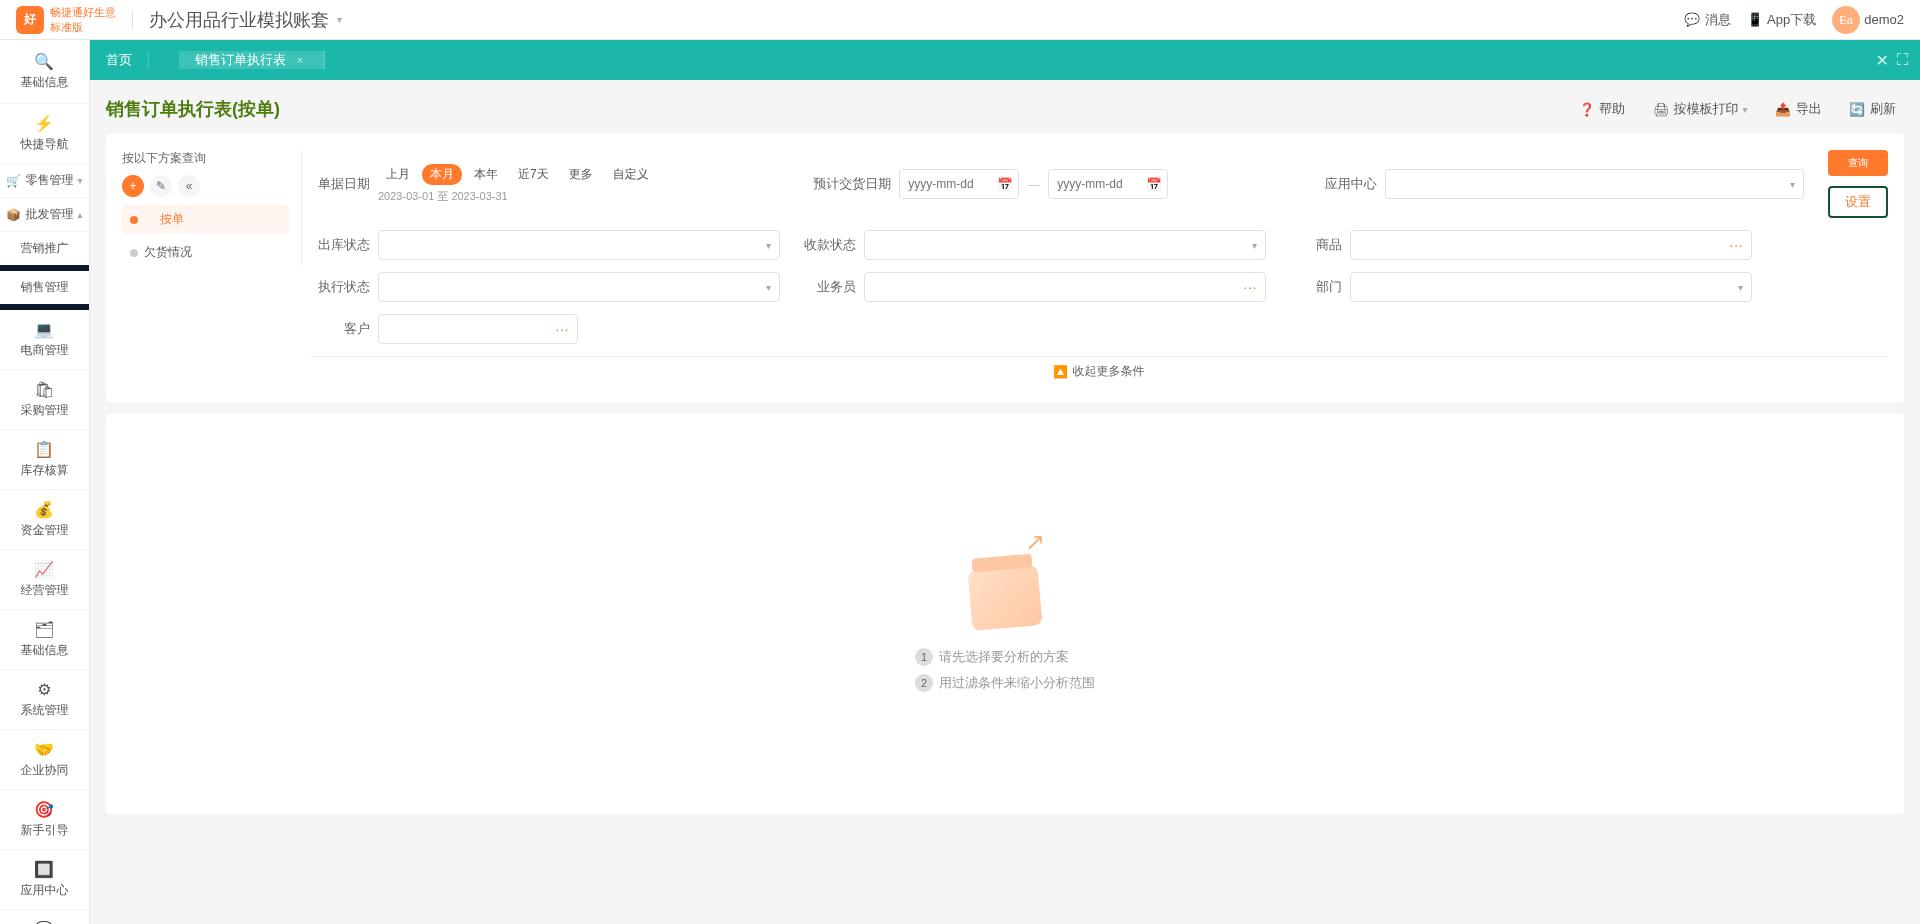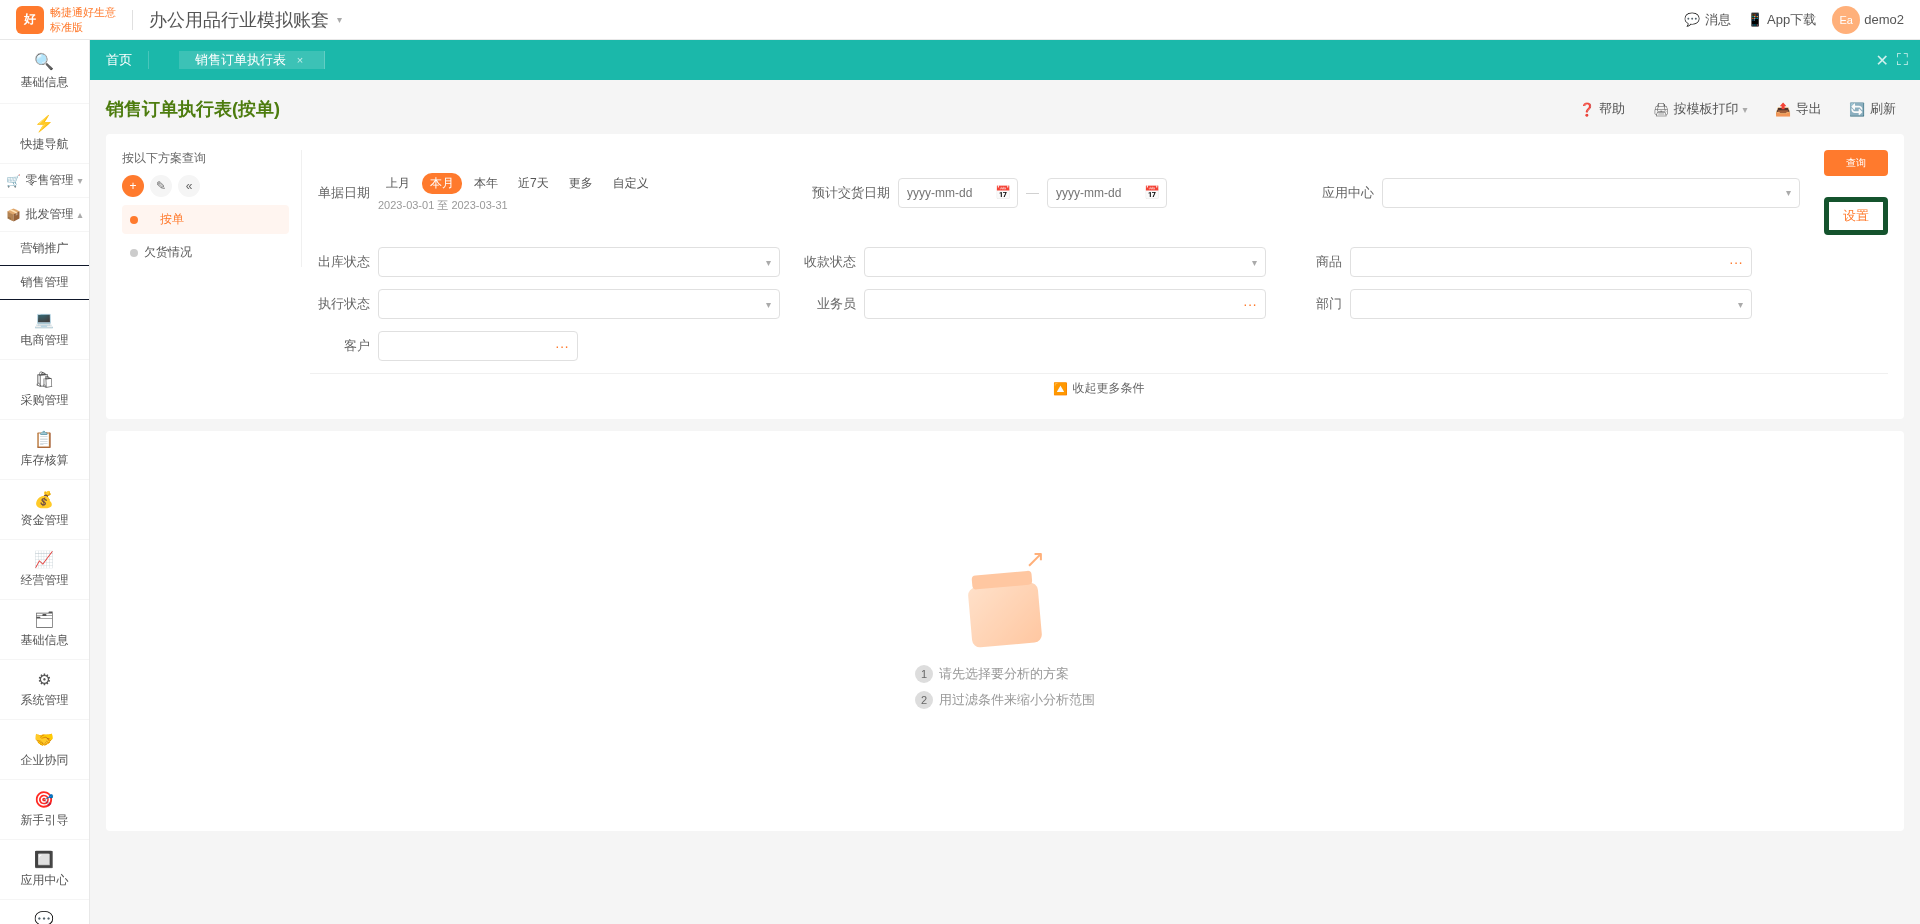--- a/index.html
+++ b/index.html
@@ -132,21 +132,21 @@
       gap: 4px;
     }
     .sidebar-sub-item {
       display: flex;
       flex-direction: column;
       align-items: center;
       padding: 8px 6px;
       cursor: pointer;
       color: #555;
       font-size: 12px;
-      border-bottom: 1px solid #0f172a;
+      border-bottom: 6px solid #0f172a;
       width: 100%;
     }
 
     
     .content-area {
       flex: 1;
       display: flex;
       flex-direction: column;
       overflow: hidden;
     }
@@ -504,27 +504,27 @@
       border: none;
       border-radius: 4px;
       padding: 6px 20px;
       font-size: 10px;
       cursor: pointer;
       white-space: nowrap;
     }
     .btn-set {
       background: #fff;
       color: #ff7a2d;
-      border: 5px solid #14532d;
+      border: 2px solid #14532d;
       border-radius: 4px;
       padding: 5px 14px;
       font-size: 13px;
       cursor: pointer;
       white-space: nowrap;
-      margin-top: 17px;
+      margin-top: 6px;
     }
 
     .action-btns-col {
       display: flex;
       flex-direction: column;
       gap: 4px;
       margin-left: 8px;
     }
   </style>
 </head>

